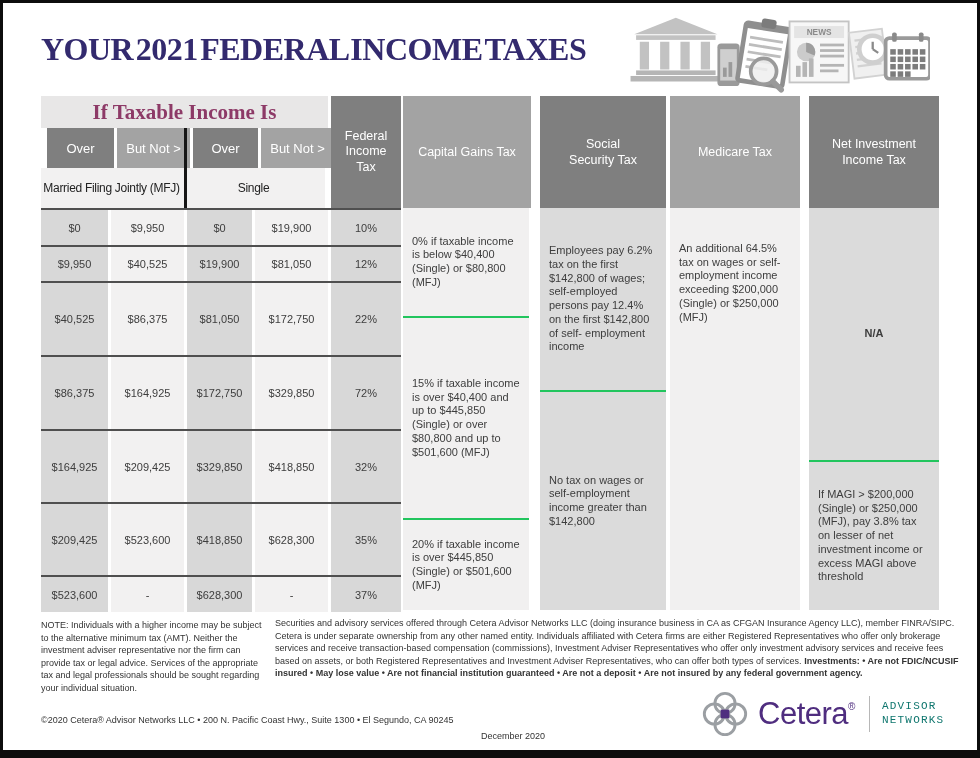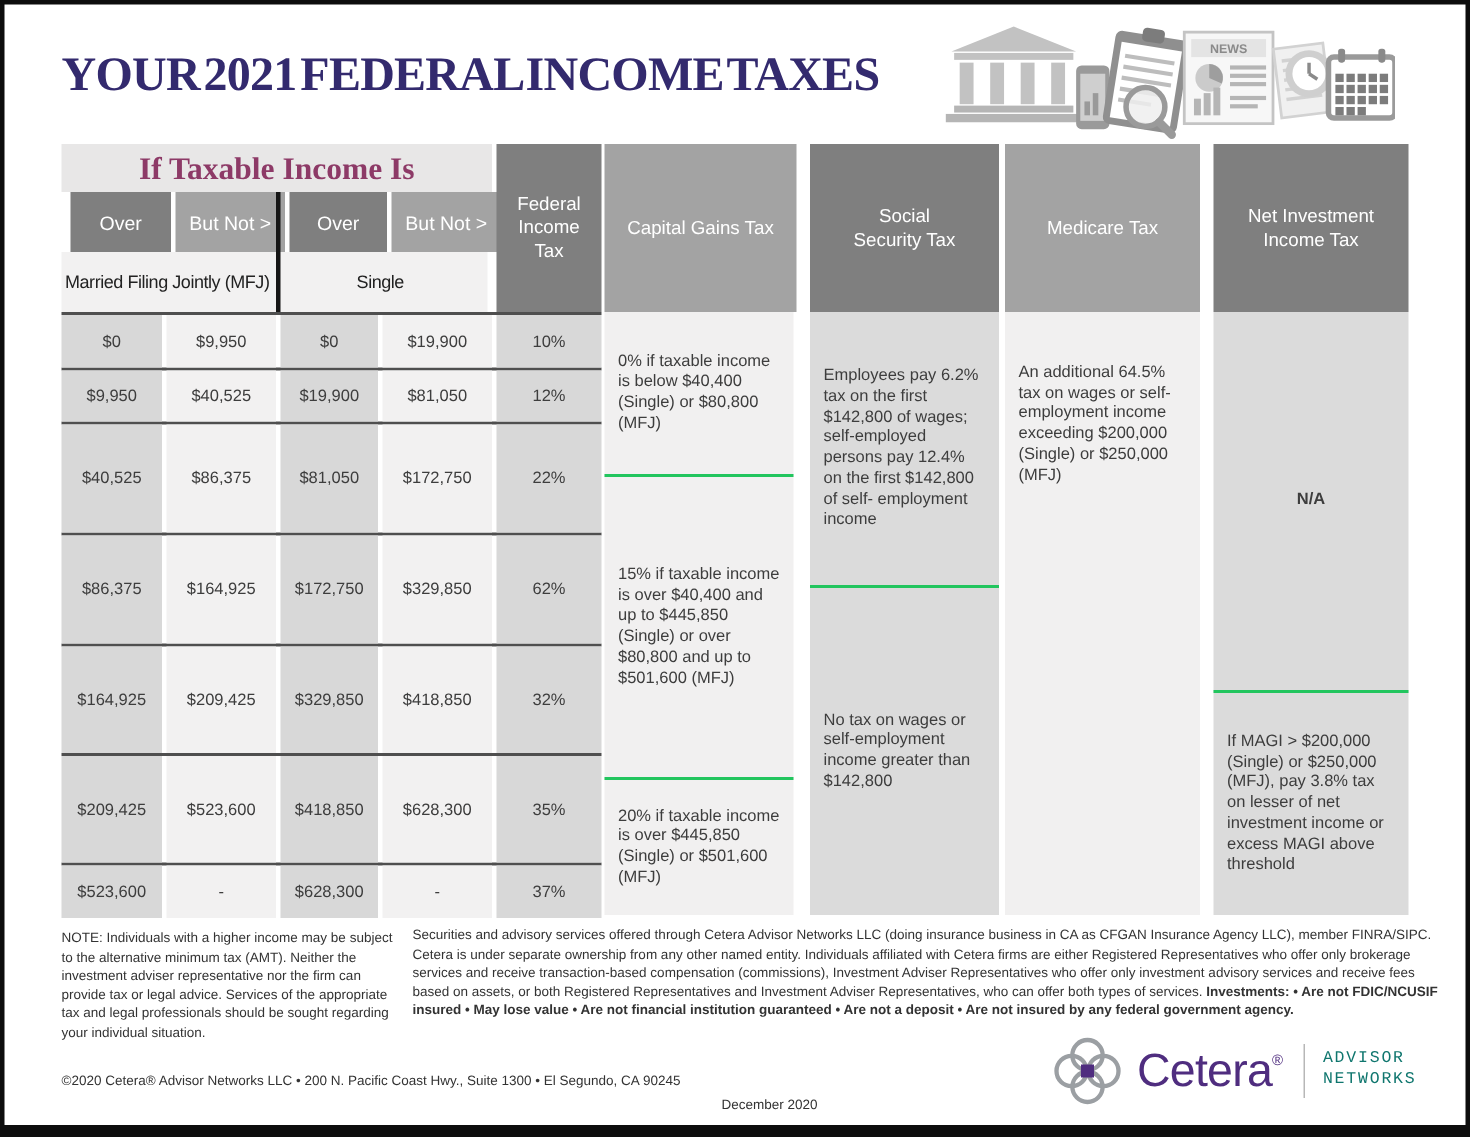--- a/index.html
+++ b/index.html
@@ -209,21 +209,21 @@
       <div class="bcell cl bw2">$86,375</div>
       <div class="bcell cg bw3">$81,050</div>
       <div class="bcell cl bw4">$172,750</div>
       <div class="bcell cg bw5">22%</div>
     </div>
     <div class="brow" style="height:74px">
       <div class="bcell cg bw1">$86,375</div>
       <div class="bcell cl bw2">$164,925</div>
       <div class="bcell cg bw3">$172,750</div>
       <div class="bcell cl bw4">$329,850</div>
-      <div class="bcell cg bw5">62%</div>
+      <div class="bcell cg bw5">72%</div>
     </div>
     <div class="brow" style="height:73px">
       <div class="bcell cg bw1">$164,925</div>
       <div class="bcell cl bw2">$209,425</div>
       <div class="bcell cg bw3">$329,850</div>
       <div class="bcell cl bw4">$418,850</div>
       <div class="bcell cg bw5">32%</div>
     </div>
     <div class="brow" style="height:73px">
       <div class="bcell cg bw1">$209,425</div>

